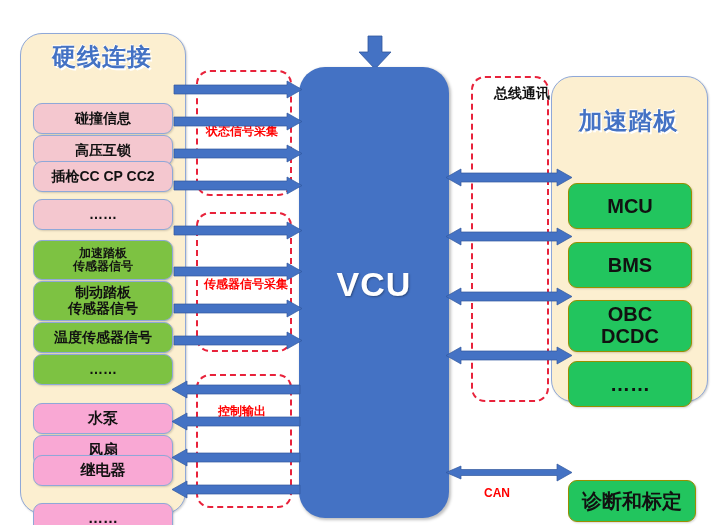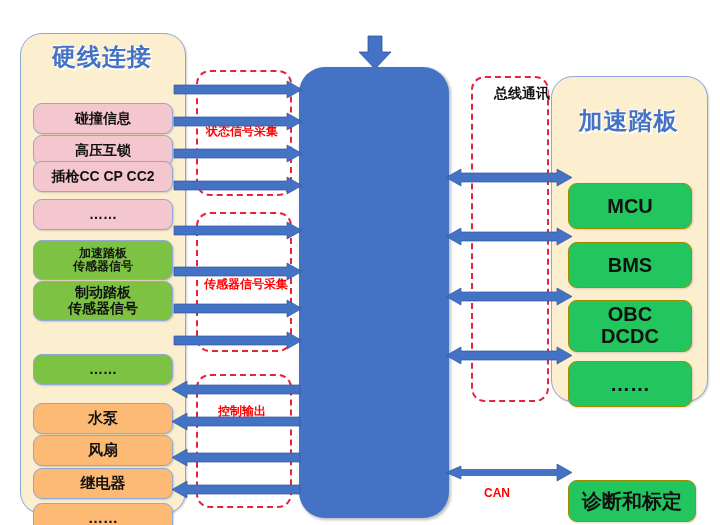--- a/index.html
+++ b/index.html
@@ -15,21 +15,21 @@
          font-weight:bold;color:#4472C4;letter-spacing:1px;
          text-shadow:1.5px 1.5px 0 #ffffff, -0.6px -0.6px 0 #ffffff;}
 
   
   .item{position:absolute;border-radius:9px;border:1px solid #8FA8D8;
         display:flex;align-items:center;justify-content:center;
         text-align:center;font-weight:bold;color:#111;
         box-shadow:1px 1px 2px rgba(0,0,0,.16);line-height:1.12;margin-top:28px;}
   .pink{background:#F4C7CF;}
   .green{background:#7DC242;}
-  .cyan{background:#fdba74;}
+  .cyan{background:#f9a8d4;}
   .yellow{background:#22c55e;border:1px solid #9A8E00;}
 
   
   .vcu{position:absolute;background:#4472C4;border-radius:26px;
        box-shadow:1.5px 1.5px 3px rgba(0,0,0,.25);}
   .vcu-label{position:absolute;width:100%;text-align:center;color:#ffffff;
        font-weight:bold;letter-spacing:1px;
        text-shadow:1px 1px 2px rgba(0,0,0,.35);}
 
   
@@ -78,38 +78,42 @@
   </div>
 
   <div class="item green" style="left:33px;top:212px;width:138px;height:38px;font-size:12px;">
     <span style="white-space:pre-line;">加速踏板
 传感器信号</span>
   </div>
   <div class="item green" style="left:33px;top:253px;width:138px;height:38px;font-size:14px;">
     <span style="white-space:pre-line;">制动踏板
 传感器信号</span>
   </div>
+  <div class="item green" style="left:33px;top:294px;width:138px;height:29px;font-size:14px;">
+    <span>温度传感器信号</span>
+  </div>
   <div class="item green" style="left:33px;top:326px;width:138px;height:29px;font-size:14px;">
     <span>……</span>
   </div>
 
   <div class="item cyan" style="left:33px;top:375px;width:138px;height:29px;font-size:15px;">
     <span>水泵</span>
   </div>
   <div class="item cyan" style="left:33px;top:407px;width:138px;height:29px;font-size:15px;">
     <span>风扇</span>
   </div>
-  <div class="item cyan" style="left:33px;top:440px;width:138px;height:29px;font-size:15px;">
+  <div class="item cyan" style="left:33px;top:427px;width:138px;height:29px;font-size:15px;">
     <span>继电器</span>
   </div>
   <div class="item cyan" style="left:33px;top:475px;width:138px;height:29px;font-size:15px;">
     <span>……</span>
   </div>
 
   <div class="vcu" style="left:299px;top:67px;width:150px;height:451px;"></div>
+  <div class="vcu-label" style="left:299px;top:265px;width:150px;font-size:34px;">VCU</div>
 
   <div class="dashed" style="left:196px;top:70px;width:92px;height:122px;"></div>
   <div class="red-label" style="left:192px;top:124px;width:100px;font-size:12px;">状态信号采集</div>
 
   <div class="dashed" style="left:196px;top:212px;width:92px;height:136px;"></div>
   <div class="red-label" style="left:186px;top:277px;width:120px;font-size:12px;">传感器信号采集</div>
 
   <div class="dashed" style="left:196px;top:374px;width:92px;height:130px;"></div>
   <div class="red-label" style="left:192px;top:404px;width:100px;font-size:12px;">控制输出</div>
 

